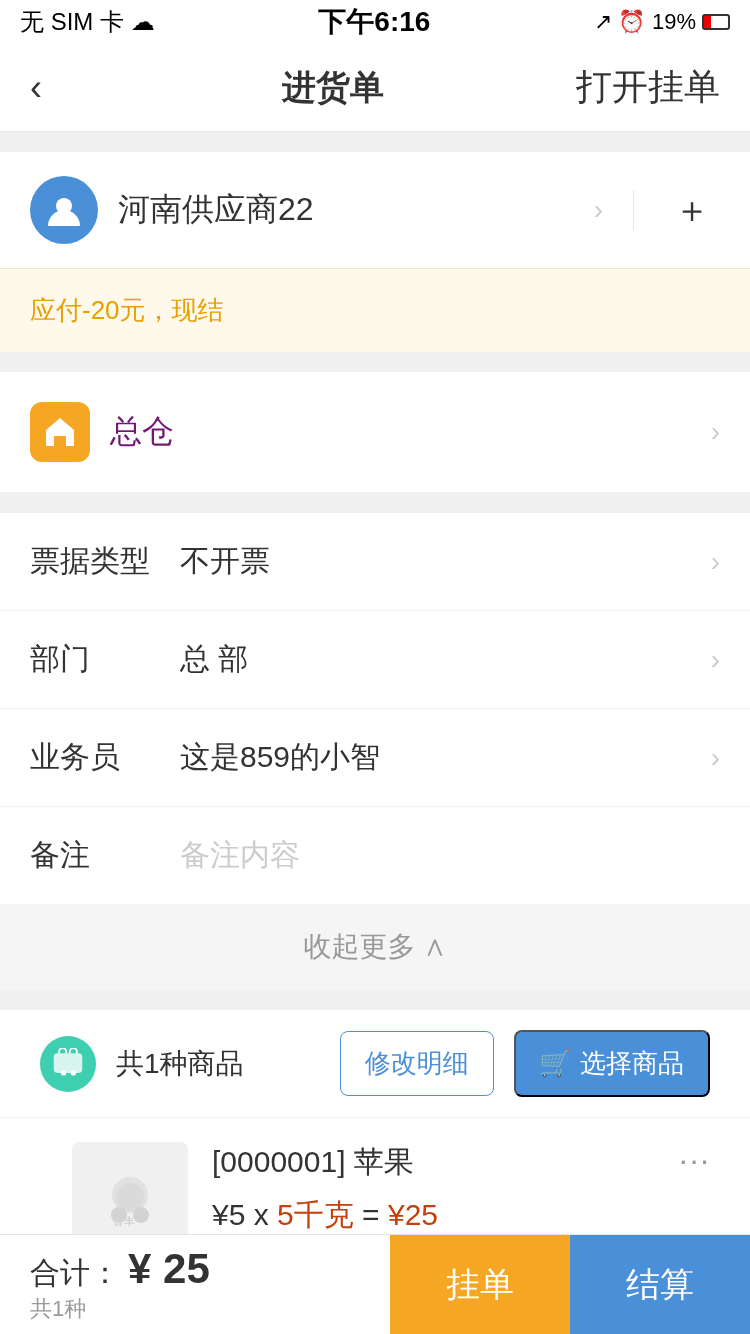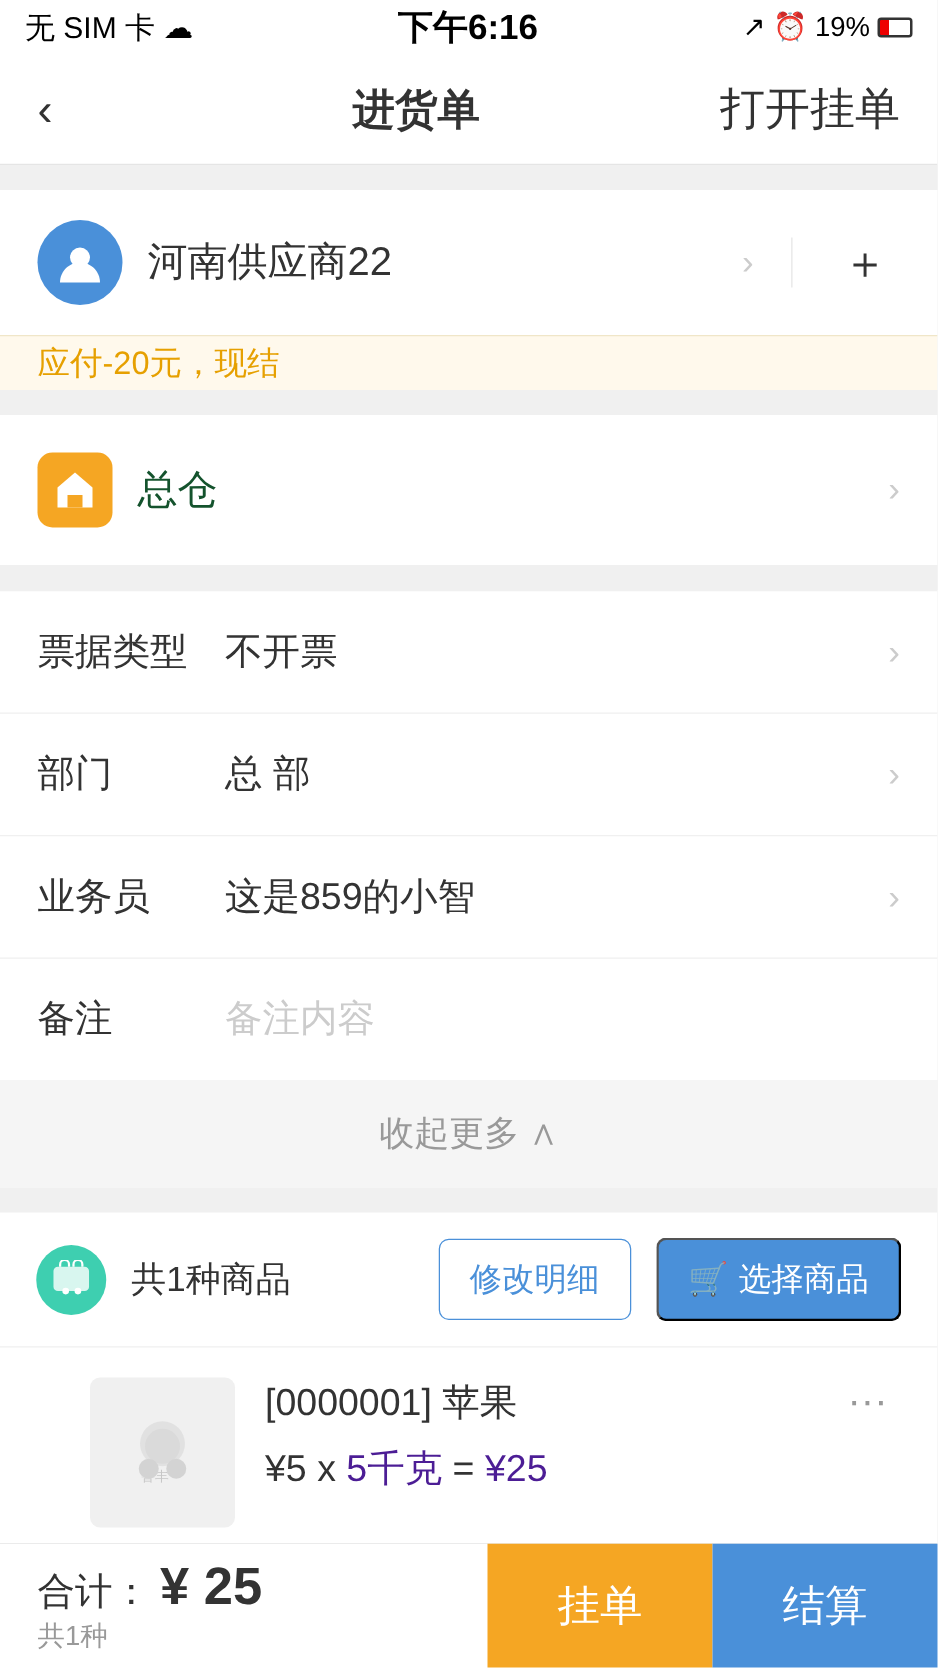--- a/index.html
+++ b/index.html
@@ -109,21 +109,21 @@
     .plus-btn {
       font-size: 36px;
       color: #333;
       cursor: pointer;
       padding: 0 10px;
     }
 
     
     .notice-bar {
       background: #fff9ec;
-      padding: 4px 30px;
+      padding: 24px 30px;
       font-size: 26px;
       color: #e6a000;
       border-top: 1px solid #f0e6c8;
     }
 
     
     .row-item {
       display: flex;
       align-items: center;
       padding: 30px 30px;
@@ -140,21 +140,21 @@
       display: flex;
       align-items: center;
       justify-content: center;
       margin-right: 20px;
       flex-shrink: 0;
     }
     .row-icon svg { width: 36px; height: 36px; }
     .row-label {
       flex: 1;
       font-size: 32px;
-      color: #14532d;
+      color: #701a75;
     }
     .row-chevron {
       color: #ccc;
       font-size: 28px;
     }
 
     
     .field-row {
       display: flex;
       align-items: center;
@@ -193,21 +193,21 @@
       cursor: pointer;
       font-size: 28px;
       color: #999;
       gap: 8px;
     }
 
     
     .products-header {
       display: flex;
       align-items: center;
-      padding: 20px 29px;
+      padding: 20px 40px;
       background: #fff;
       border-top: 20px solid #f0f0f0;
       gap: 20px;
     }
     .products-icon {
       width: 56px;
       height: 56px;
       border-radius: 50%;
       background: #3ecfb0;
       display: flex;
@@ -268,21 +268,21 @@
     .product-name {
       font-size: 30px;
       color: #333;
       margin-bottom: 12px;
     }
     .product-price {
       font-size: 30px;
       color: #333;
     }
     .price-highlight {
-      color: #4c1d95;
+      color: #c2410c;
     }
     .product-more {
       color: #999;
       font-size: 32px;
       cursor: pointer;
       padding: 0 10px;
     }
 
     
     .bottom-bar {

